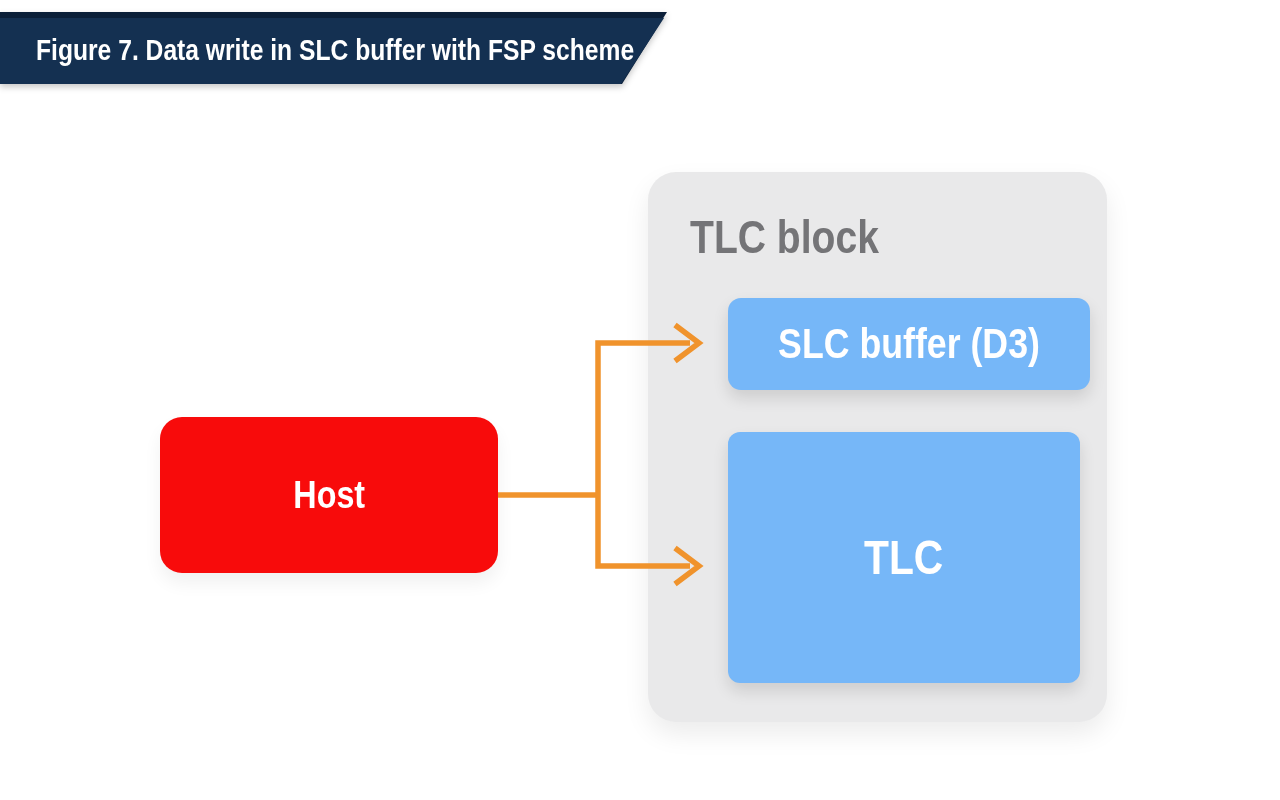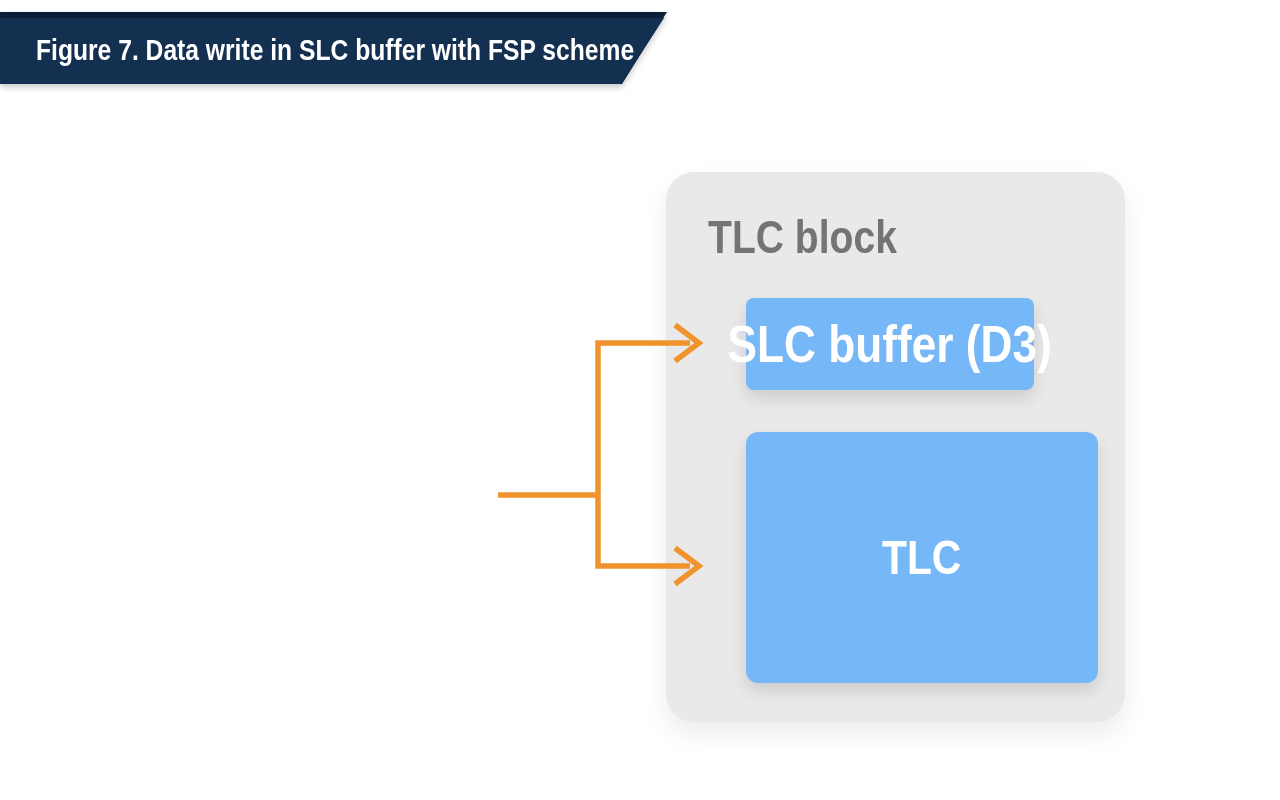--- a/index.html
+++ b/index.html
@@ -52,21 +52,21 @@
     justify-content: center;
     color: #ffffff;
     font-size: 38px;
     font-weight: bold;
     box-shadow: 0 10px 18px rgba(0,0,0,0.06);
   }
 
   
   .tlc-container {
     position: absolute;
-    left: 666px;
+    left: 648px;
     top: 172px;
     width: 459px;
     height: 550px;
     background: #E9E9EA;
     border-radius: 28px;
     box-shadow: 0 12px 26px rgba(0,0,0,0.08);
   }
   .tlc-container-title {
     position: absolute;
     left: 42px;
@@ -75,29 +75,29 @@
     font-weight: bold;
     color: #747477;
     white-space: nowrap;
     transform: scaleX(0.85);
     transform-origin: left center;
   }
   .slc-box {
     position: absolute;
     left: 80px;
     top: 126px;
-    width: 288px;
+    width: 362px;
     height: 92px;
     background: #76B7F8;
-    border-radius: 8px;
+    border-radius: 13px;
     display: flex;
     align-items: center;
     justify-content: center;
     color: #ffffff;
-    font-size: 52px;
+    font-size: 42px;
     font-weight: bold;
     box-shadow: 0 8px 16px rgba(0,0,0,0.12);
   }
   .tlc-box {
     position: absolute;
     left: 80px;
     top: 260px;
     width: 352px;
     height: 251px;
     background: #76B7F8;
@@ -131,20 +131,23 @@
 <body>
 
 <div class="stage">
 
   <svg class="banner-svg" width="700" height="100" viewBox="0 0 700 100" aria-hidden="true">
     <polygon points="0,12 667,12 622,84 0,84" fill="#0B1F38"></polygon>
     <polygon points="0,18 664,18 621,84 0,84" fill="#143051"></polygon>
   </svg>
   <div class="banner-title">Figure 7. Data write in SLC buffer with FSP scheme</div>
 
+  <div class="host-box">
+    <span class="condensed">Host</span>
+  </div>
 
   <div class="tlc-container">
     <div class="tlc-container-title">TLC block</div>
 
     <div class="slc-box">
       <span class="condensed">SLC buffer (D3)</span>
     </div>
 
     <div class="tlc-box">
       <span class="condensed">TLC</span>

